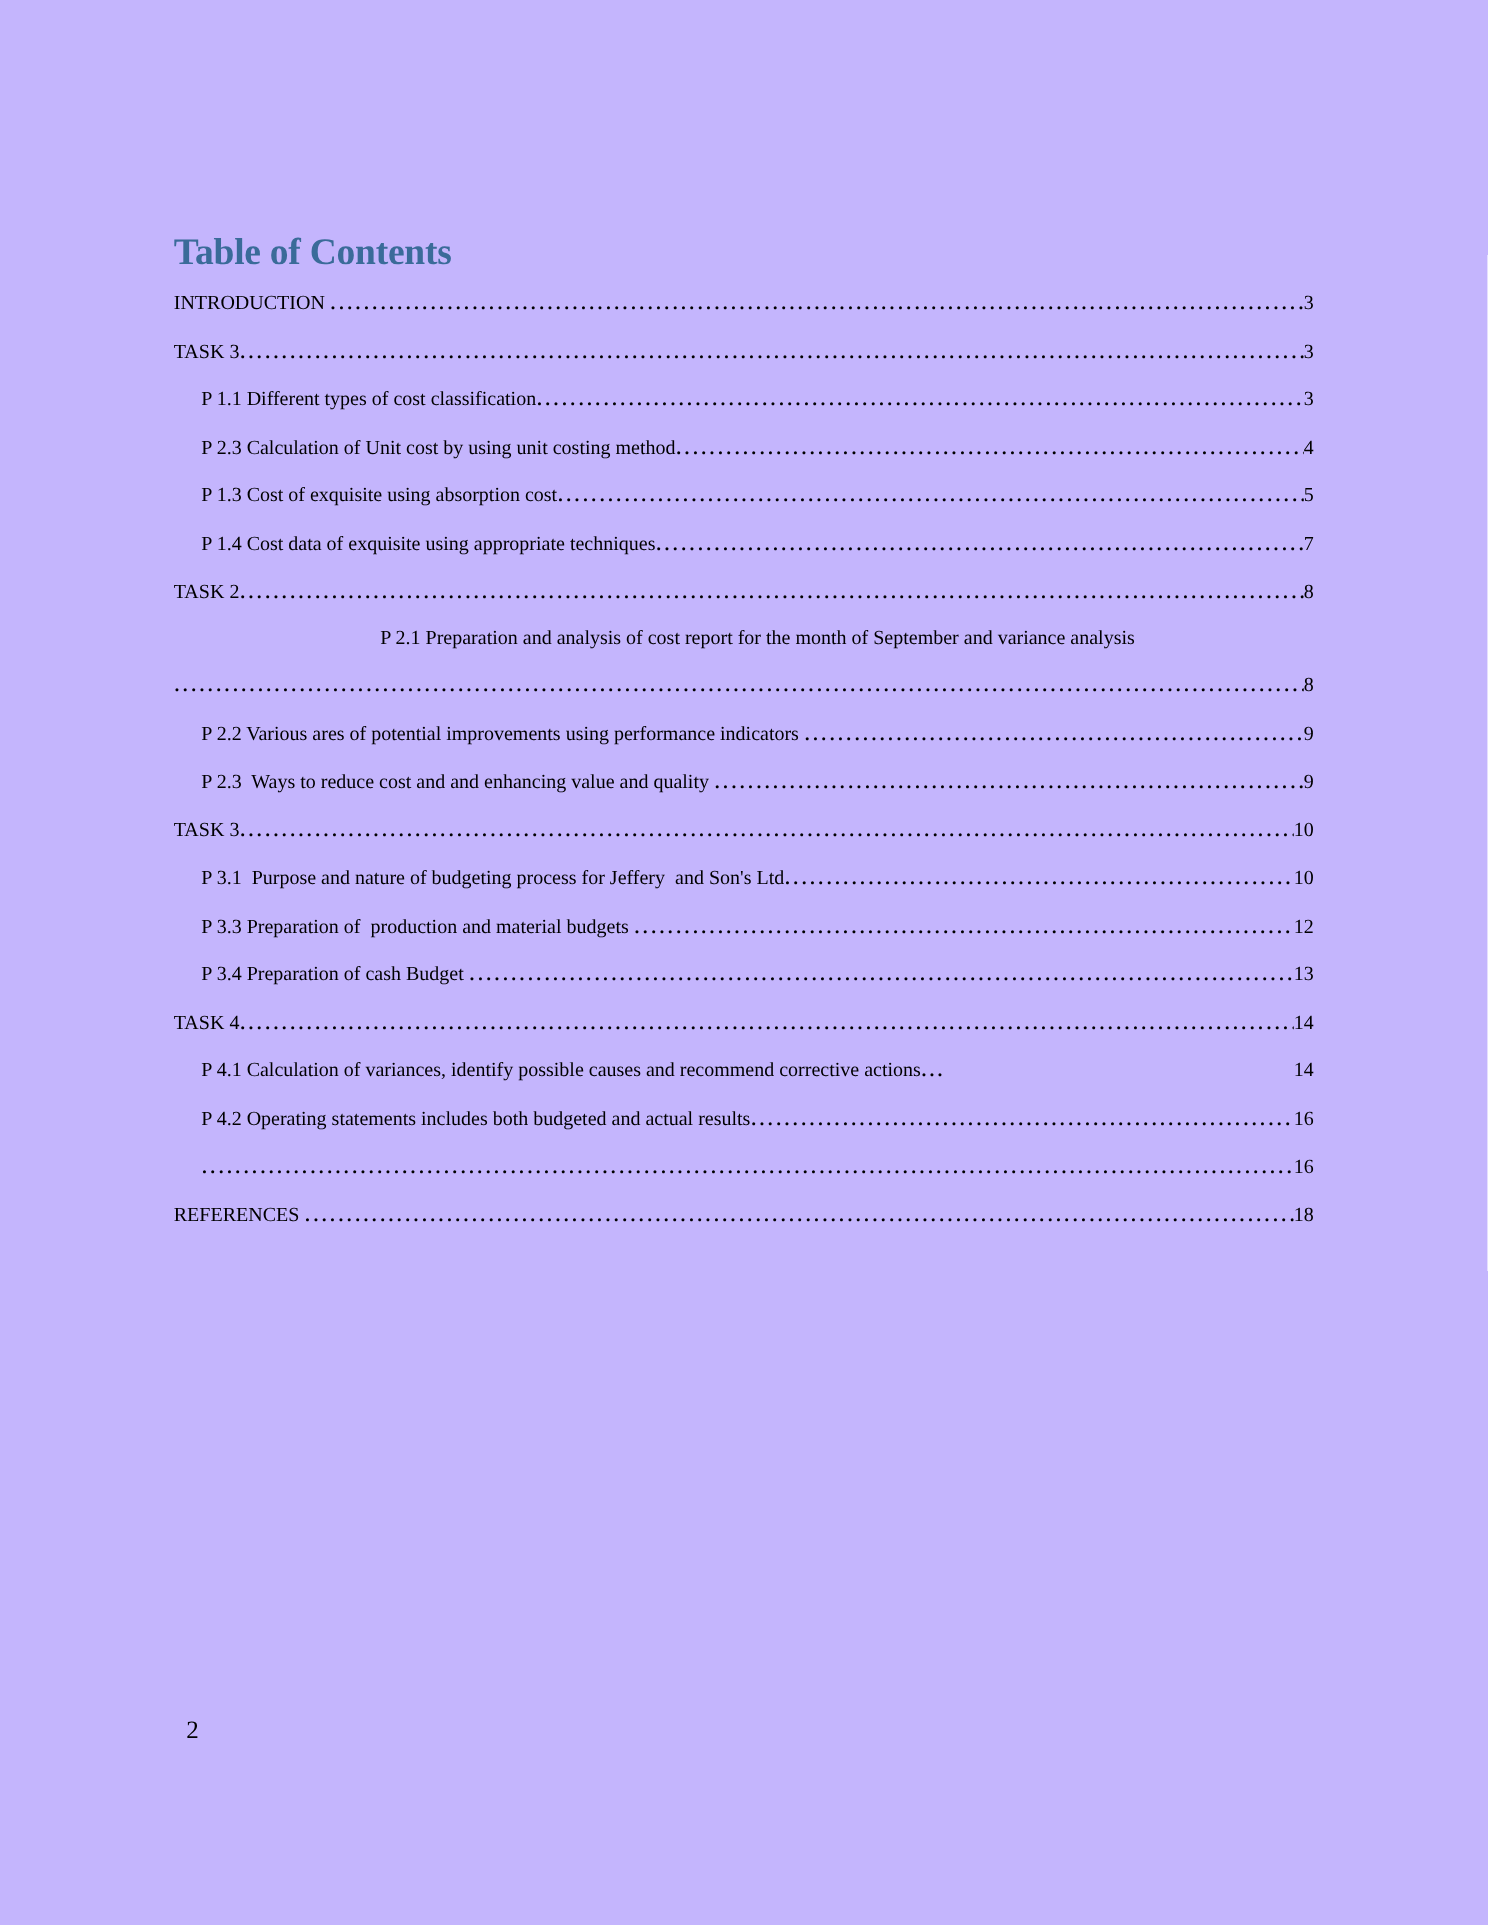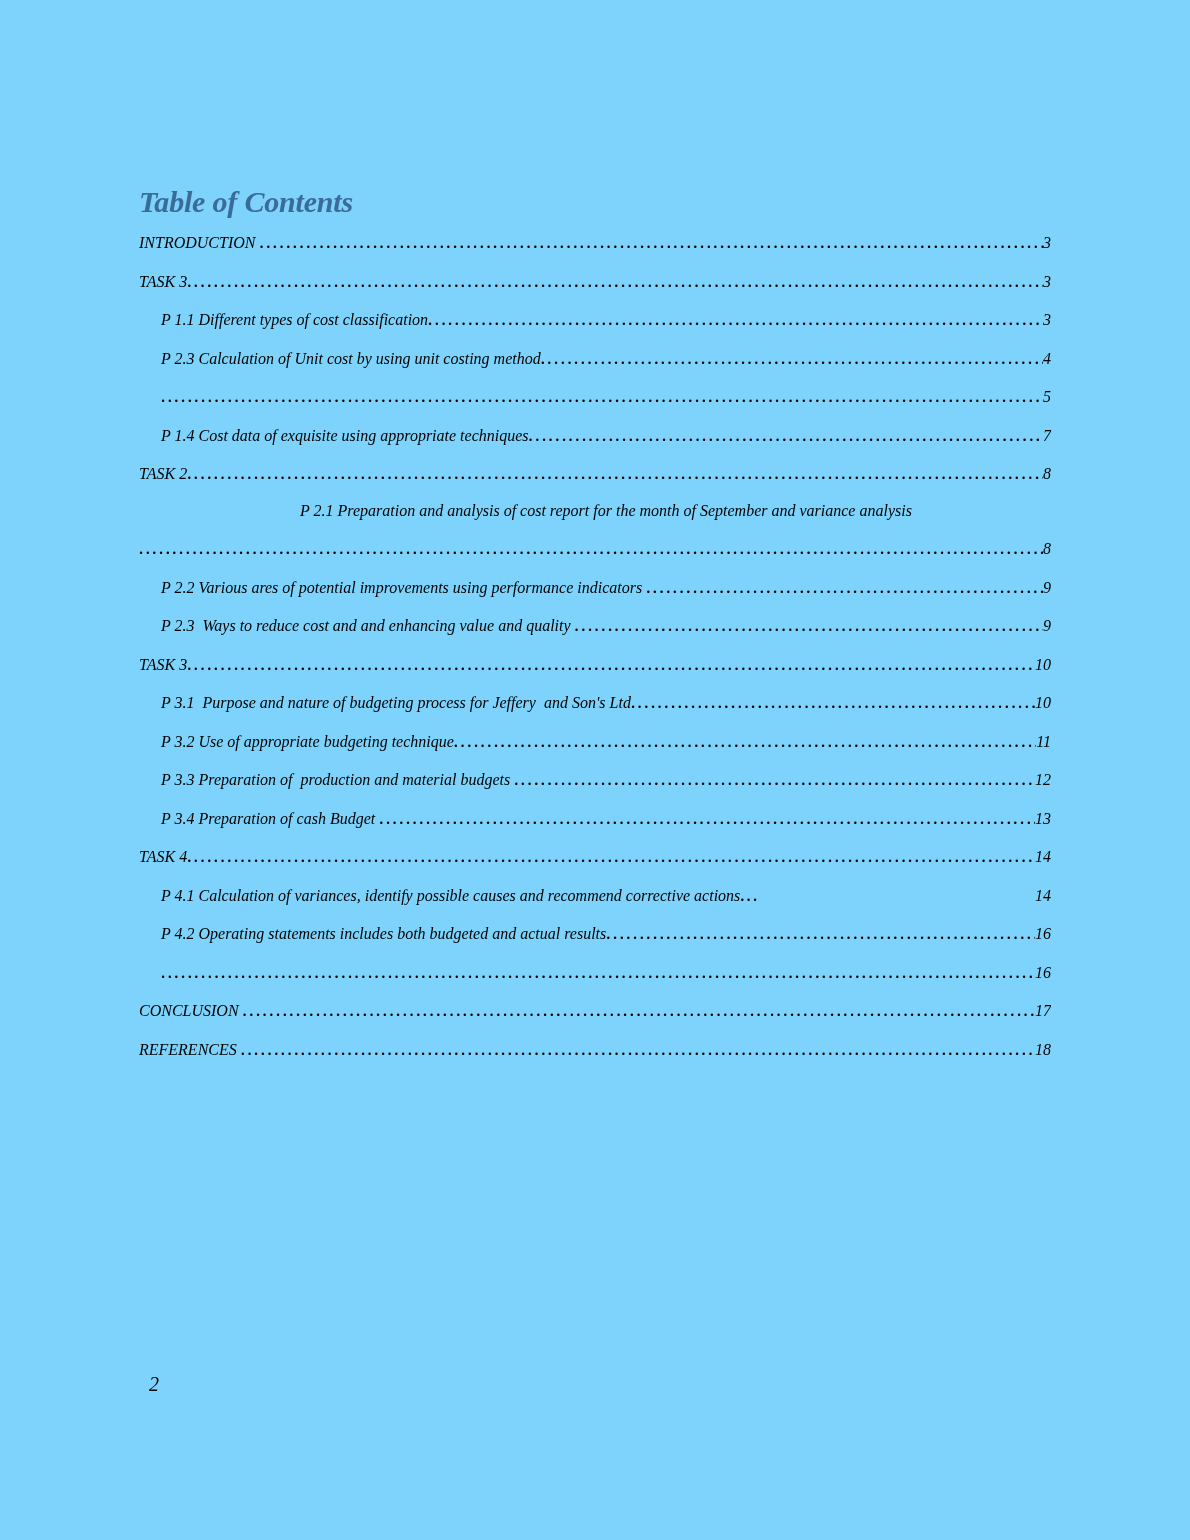--- a/index.html
+++ b/index.html
@@ -4,25 +4,24 @@
 <style>
   html, body {
     margin: 0;
     padding: 0;
     background: #ffffff;
   }
   .page {
     position: relative;
     width: 1190px;
     height: 1540px;
-    background: #7dd3fc;
+    background: #c4b5fd;
     overflow: hidden;
     font-family: "Liberation Serif", "DejaVu Serif", serif;
     color: #000000;
-    font-style: italic;
   }
   .toc-wrap {
     position: absolute;
     left: 139px;
     top: 185px;
     width: 912px;
   }
   .toc-title {
     font-family: "Liberation Serif", "DejaVu Serif", serif;
     font-weight: bold;
@@ -147,20 +146,21 @@
         </div>
         <div class="toc-entry level-2">
           <span class="row">
             <span class="etext">P 2.3 Calculation of Unit cost by using unit costing method</span>
             <span class="leader"></span>
             <span class="pageno">4</span>
           </span>
         </div>
         <div class="toc-entry level-2">
           <span class="row">
+            <span class="etext">P 1.3 Cost of exquisite using absorption cost</span>
             <span class="leader"></span>
             <span class="pageno">5</span>
           </span>
         </div>
         <div class="toc-entry level-2">
           <span class="row">
             <span class="etext">P 1.4 Cost data of exquisite using appropriate techniques</span>
             <span class="leader"></span>
             <span class="pageno">7</span>
           </span>
@@ -202,27 +202,20 @@
         </div>
         <div class="toc-entry level-2">
           <span class="row">
             <span class="etext">P 3.1  Purpose and nature of budgeting process for Jeffery  and Son's Ltd</span>
             <span class="leader"></span>
             <span class="pageno">10</span>
           </span>
         </div>
         <div class="toc-entry level-2">
           <span class="row">
-            <span class="etext">P 3.2 Use of appropriate budgeting technique</span>
-            <span class="leader"></span>
-            <span class="pageno">11</span>
-          </span>
-        </div>
-        <div class="toc-entry level-2">
-          <span class="row">
             <span class="etext">P 3.3 Preparation of  production and material budgets </span>
             <span class="leader"></span>
             <span class="pageno">12</span>
           </span>
         </div>
         <div class="toc-entry level-2">
           <span class="row">
             <span class="etext">P 3.4 Preparation of cash Budget </span>
             <span class="leader"></span>
             <span class="pageno">13</span>
@@ -251,27 +244,20 @@
           </span>
         </div>
         <div class="toc-entry level-2">
           <span class="row">
             <span class="leader"></span>
             <span class="pageno">16</span>
           </span>
         </div>
         <div class="toc-entry level-1">
           <span class="row">
-            <span class="etext">CONCLUSION </span>
-            <span class="leader"></span>
-            <span class="pageno">17</span>
-          </span>
-        </div>
-        <div class="toc-entry level-1">
-          <span class="row">
             <span class="etext">REFERENCES </span>
             <span class="leader"></span>
             <span class="pageno">18</span>
           </span>
         </div>
       </div>
 
   </div>
 
   <div class="page-number">2</div>

